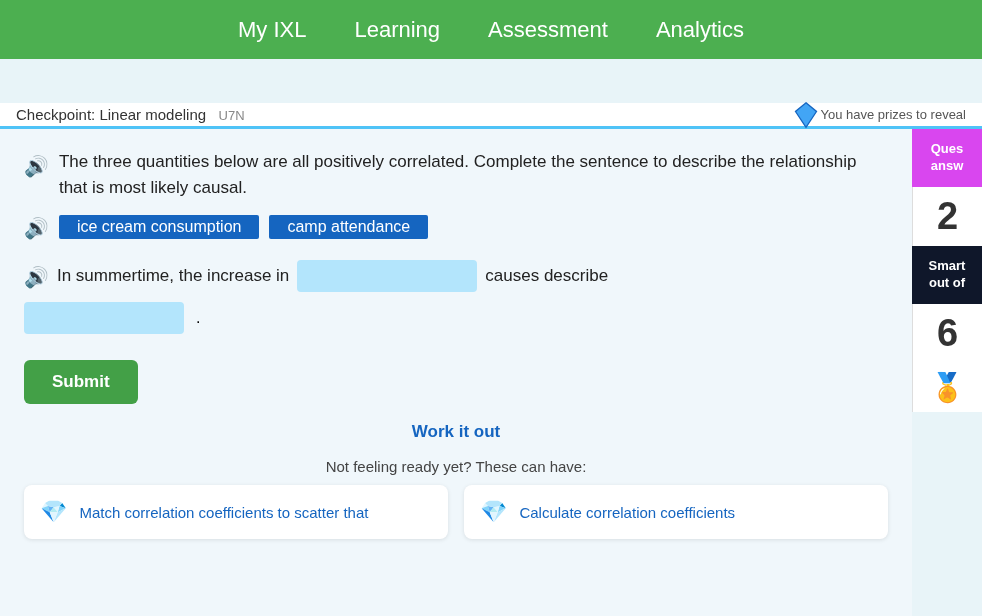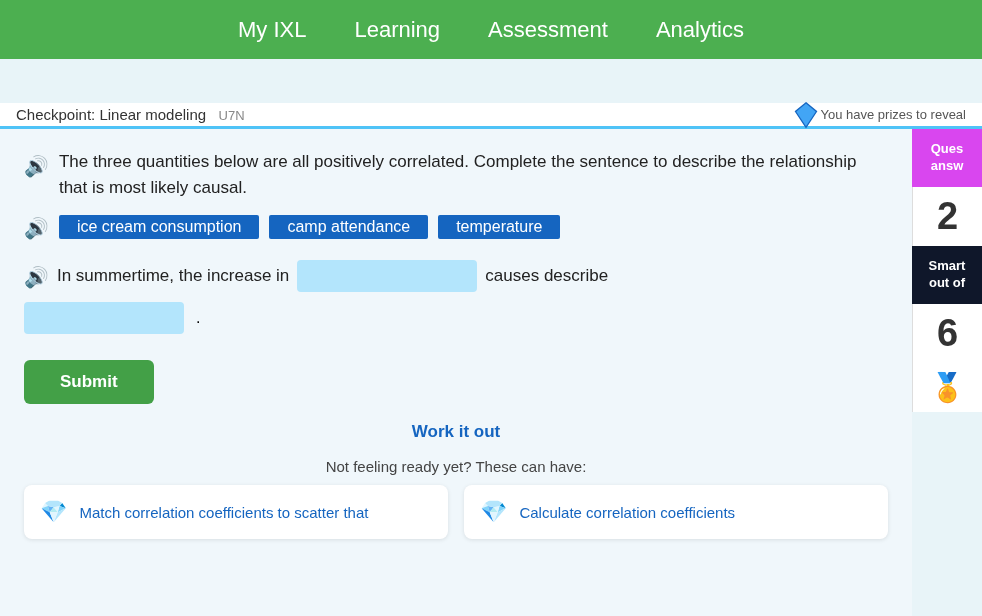--- a/index.html
+++ b/index.html
@@ -169,21 +169,21 @@
       width: 160px;
       margin-right: 4px;
     }
 
     
     .submit-btn {
       background: #43a047;
       color: white;
       border: none;
       border-radius: 6px;
-      padding: 12px 36px;
+      padding: 12px 28px;
       font-size: 17px;
       cursor: pointer;
       font-weight: bold;
       margin-top: 8px;
       margin-bottom: 18px;
     }
 
     
     .work-it-out {
       text-align: center;
@@ -263,21 +263,20 @@
     <div class="question-section">
       <div class="question-text">
         <span class="speaker-icon">🔊</span>
         <span>The three quantities below are all positively correlated. Complete the sentence to describe the relationship that is most likely causal.</span>
       </div>
 
       <div class="word-buttons">
         <span class="speaker-icon">🔊</span>
         <button class="word-btn">ice cream consumption</button>
         <button class="word-btn">camp attendance</button>
-        <button class="word-btn">temperature</button>
       </div>
 
       <div class="sentence-row">
         <span class="speaker-icon">🔊</span>
         <span>In summertime, the increase in</span>
         <span class="fill-blank"></span>
         <span>causes describe</span>
       </div>
       <div class="second-line">
         <span class="fill-blank second-blank"></span>

